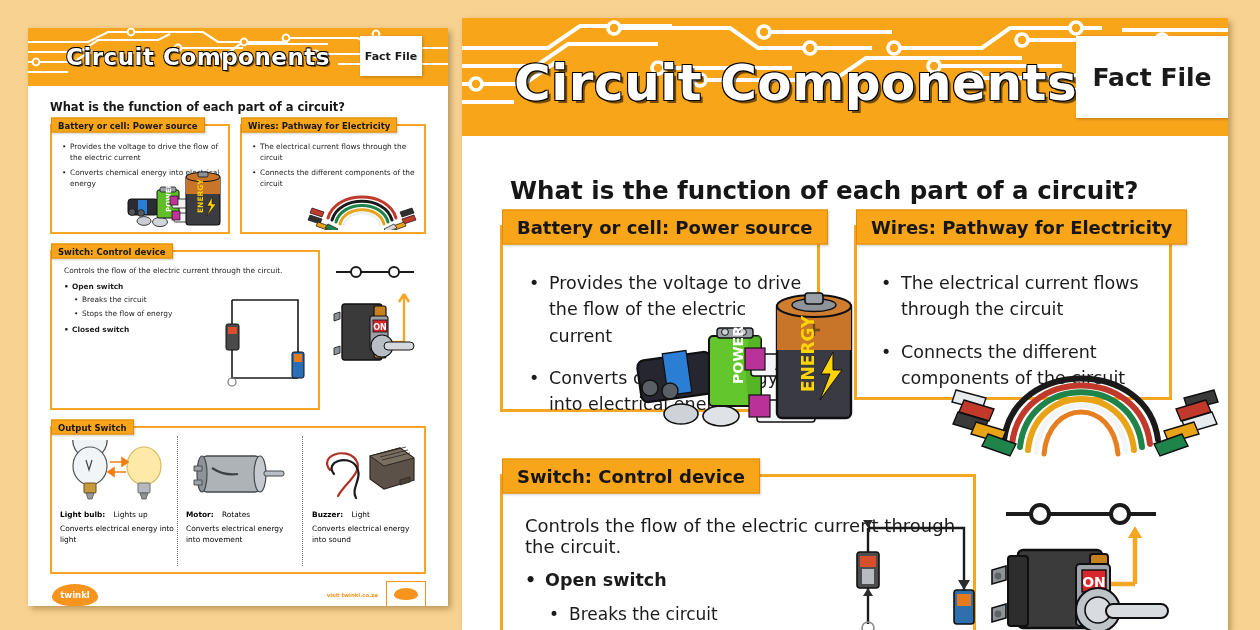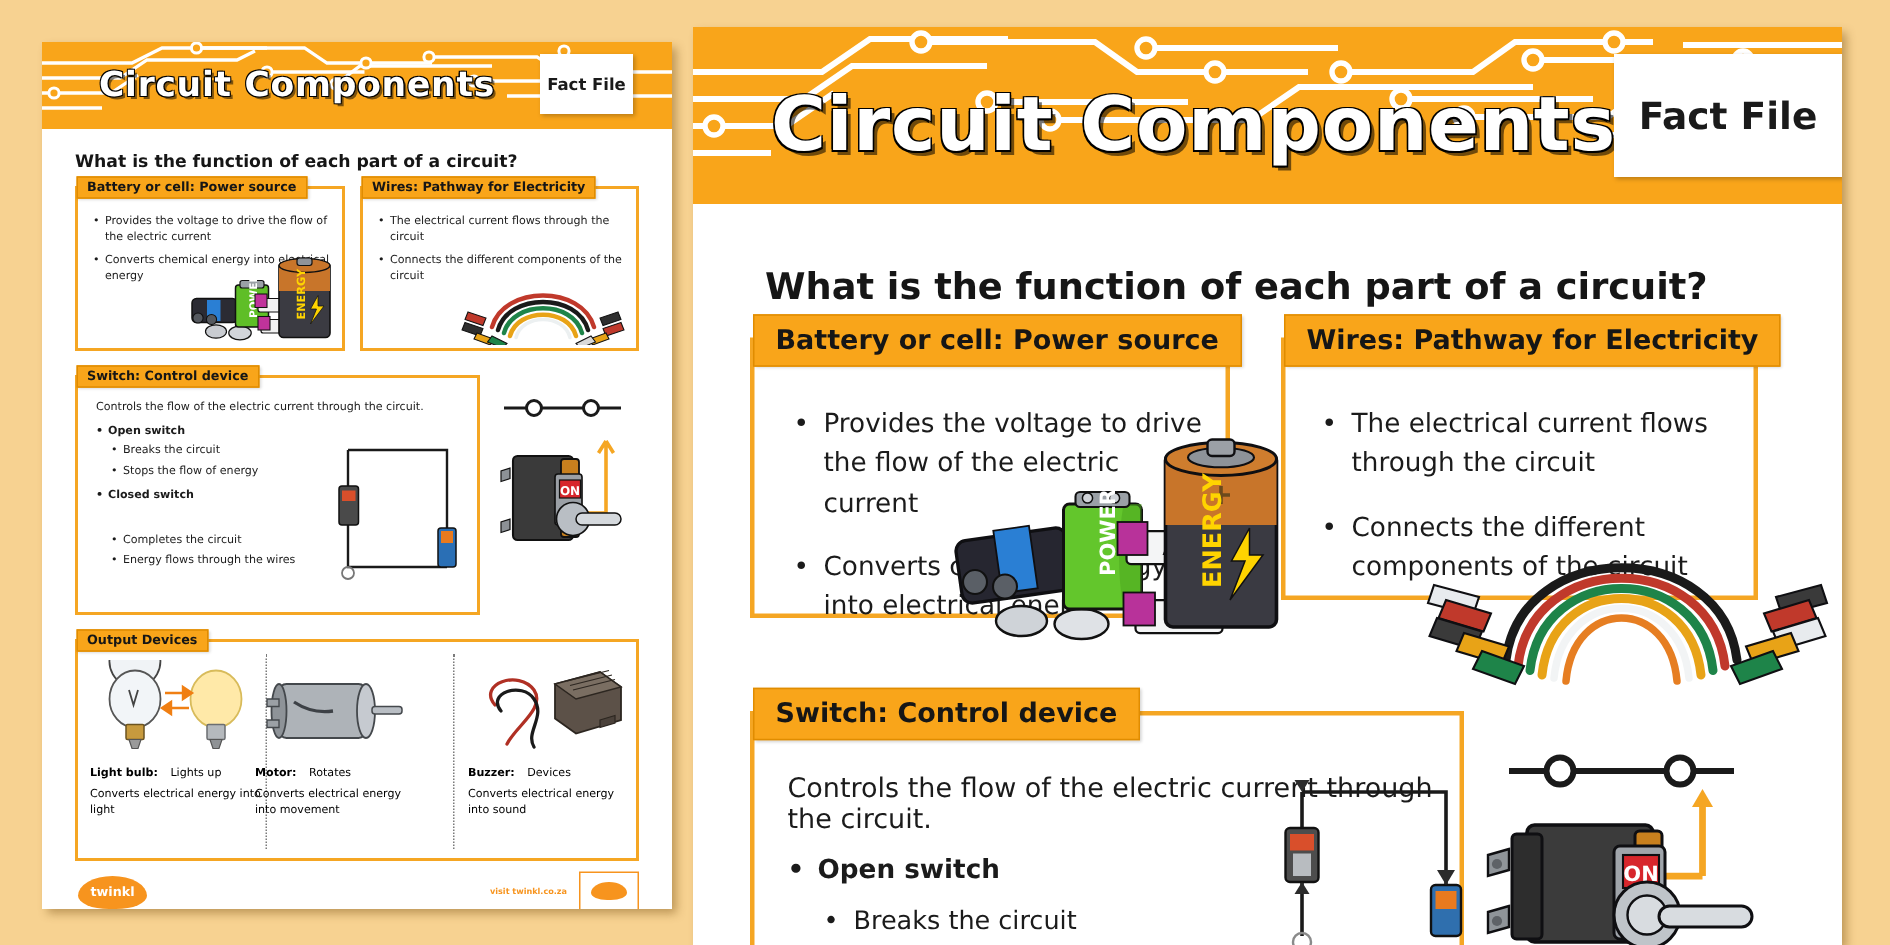--- a/index.html
+++ b/index.html
@@ -202,24 +202,20 @@
       <div class="box-label">Switch: Control device</div>
       <div class="bullets" style="margin:14px 8px 0 12px;">
         <div class="intro-line" style="font-size:7.4px; margin-bottom:5px;">Controls the flow of the electric current through the circuit.</div>
         <ul>
           <li style="padding-left:8px; margin-bottom:3px; font-weight:bold;">Open switch</li>
           <ul class="sub" style="margin-left:10px;">
             <li style="padding-left:8px; margin-bottom:3px;">Breaks the circuit</li>
             <li style="padding-left:8px; margin-bottom:5px;">Stops the flow of energy</li>
           </ul>
           <li style="padding-left:8px; margin-bottom:19px; font-weight:bold;">Closed switch</li>
-          <ul class="sub" style="margin-left:10px;">
-            <li style="padding-left:8px; margin-bottom:3px;">Completes the circuit</li>
-            <li style="padding-left:8px;">Energy flows through the wires</li>
-          </ul>
         </ul>
       </div>
       <svg style="position:absolute; right:8px; bottom:8px;" width="90" height="118" viewBox="0 0 90 118">
         <g fill="none" stroke="#1a1a1a" stroke-width="1.6">
           <path d="M12 18 H78 V96"></path>
           <path d="M12 18 V44"></path>
           <path d="M12 66 V96 H78"></path>
         </g>
         <rect x="6" y="42" width="13" height="26" rx="2" fill="#4a4a4a" stroke="#111" stroke-width="1"></rect>
         <rect x="8" y="45" width="9" height="7" fill="#d94f2b"></rect>
@@ -244,21 +240,21 @@
         <rect x="45" y="70" width="14" height="12" fill="#d7262c" stroke="#111" stroke-width=".8"></rect>
         <text x="52" y="80" fill="#fff" font-size="8" font-weight="bold" font-family="DejaVu Sans" text-anchor="middle">ON</text>
         <circle cx="54" cy="96" r="11" fill="#b9bec4" stroke="#111" stroke-width="1.1"></circle>
         <rect x="56" y="92" width="30" height="8" rx="4" fill="#d5d9dd" stroke="#111" stroke-width="1"></rect>
         <path d="M12 62 l-6 2 v7 l6 -2 z" fill="#8c9196" stroke="#111" stroke-width=".8"></path>
         <path d="M12 96 l-6 2 v7 l6 -2 z" fill="#8c9196" stroke="#111" stroke-width=".8"></path>
       </g>
     </svg>
 
     <div class="box" style="left:22px; top:398px; width:376px; height:148px;">
-      <div class="box-label">Output Devices</div>
+      <div class="box-label">Output Switch</div>
       <div class="vdash" style="left:125px; top:8px; height:130px;"></div>
       <div class="vdash" style="left:250px; top:8px; height:130px;"></div>
 
       <div style="position:absolute; left:8px; top:12px; width:114px;">
         <svg width="110" height="66" viewBox="0 0 110 66">
           <g>
             <path d="M30 10 a17 17 0 1 0 -.1 0 z" fill="#f0f3f6" stroke="#444" stroke-width="1.2" transform="translate(0,8)"></path>
             <ellipse cx="30" cy="26" rx="17" ry="19" fill="#f2f5f8" stroke="#555" stroke-width="1.2"></ellipse>
             <rect x="24" y="43" width="12" height="10" rx="1" fill="#c79a3e" stroke="#6b5320" stroke-width="1"></rect>
             <path d="M26 53 l8 0 l-2 6 l-4 0 z" fill="#9a9a9a" stroke="#555" stroke-width=".8"></path>
@@ -270,21 +266,21 @@
             <path d="M66 32 H54 M54 28 l-6 4 l6 4 z" fill="#f07f13" stroke="#f07f13" stroke-width="1.6"></path>
           </g>
         </svg>
         <div style="font-size:7.4px; margin-top:4px;">
           <b>Light bulb:</b>
           <span style="margin-left:6px;">Lights up</span>
         </div>
         <div style="font-size:7.4px; margin-top:4px; line-height:1.5;">Converts electrical energy into light</div>
       </div>
 
-      <div style="position:absolute; left:118px; top:12px; width:112px;">
+      <div style="position:absolute; left:134px; top:12px; width:112px;">
         <svg width="106" height="66" viewBox="0 0 106 66">
           <g>
             <rect x="16" y="16" width="58" height="36" rx="5" fill="#aeb3b8" stroke="#44484c" stroke-width="1.3"></rect>
             <ellipse cx="74" cy="34" rx="6" ry="18" fill="#c6cad0" stroke="#44484c" stroke-width="1.2"></ellipse>
             <ellipse cx="16" cy="34" rx="5" ry="18" fill="#8e9398" stroke="#44484c" stroke-width="1.2"></ellipse>
             <rect x="78" y="31" width="20" height="5" rx="2" fill="#b9bec4" stroke="#44484c" stroke-width="1"></rect>
             <path d="M26 28 q12 8 26 6" fill="none" stroke="#3d4146" stroke-width="2.2"></path>
             <path d="M8 26 l8 0 l0 5 l-8 0 z" fill="#9ba0a5" stroke="#44484c" stroke-width=".9"></path>
             <path d="M8 40 l8 0 l0 5 l-8 0 z" fill="#9ba0a5" stroke="#44484c" stroke-width=".9"></path>
           </g>
@@ -306,21 +302,21 @@
             <path d="M58 16 l30 -8 l14 10 l0 22 l-30 9 l-14 -10 z" fill="#5c5148" stroke="#2c2620" stroke-width="1.2"></path>
             <path d="M58 16 l30 -8 l14 10 l-30 8 z" fill="#7a6e62" stroke="#2c2620" stroke-width="1"></path>
             <g stroke="#2c2620" stroke-width=".8">
               <path d="M66 14 l28 -7 M68 17 l28 -7 M70 20 l28 -7"></path>
             </g>
             <path d="M88 40 l10 -3 l0 5 l-10 3 z" fill="#4a413a" stroke="#2c2620" stroke-width=".8"></path>
           </g>
         </svg>
         <div style="font-size:7.4px; margin-top:4px;">
           <b>Buzzer:</b>
-          <span style="margin-left:6px;">Devices</span>
+          <span style="margin-left:6px;">Light</span>
         </div>
         <div style="font-size:7.4px; margin-top:4px; line-height:1.5;">Converts electrical energy into sound</div>
       </div>
     </div>
 
     <div class="twinkl-logo" style="left:24px; top:556px; width:46px; height:22px; font-size:8.5px;">twinkl</div>
     <div class="visit-txt" style="right:70px; top:564px; font-size:5.4px;">visit twinkl.co.za</div>
     <div class="mini-logo" style="right:22px; top:553px; width:40px; height:26px;">
       <div class="blob" style="width:24px; height:12px;"></div>
     </div>

